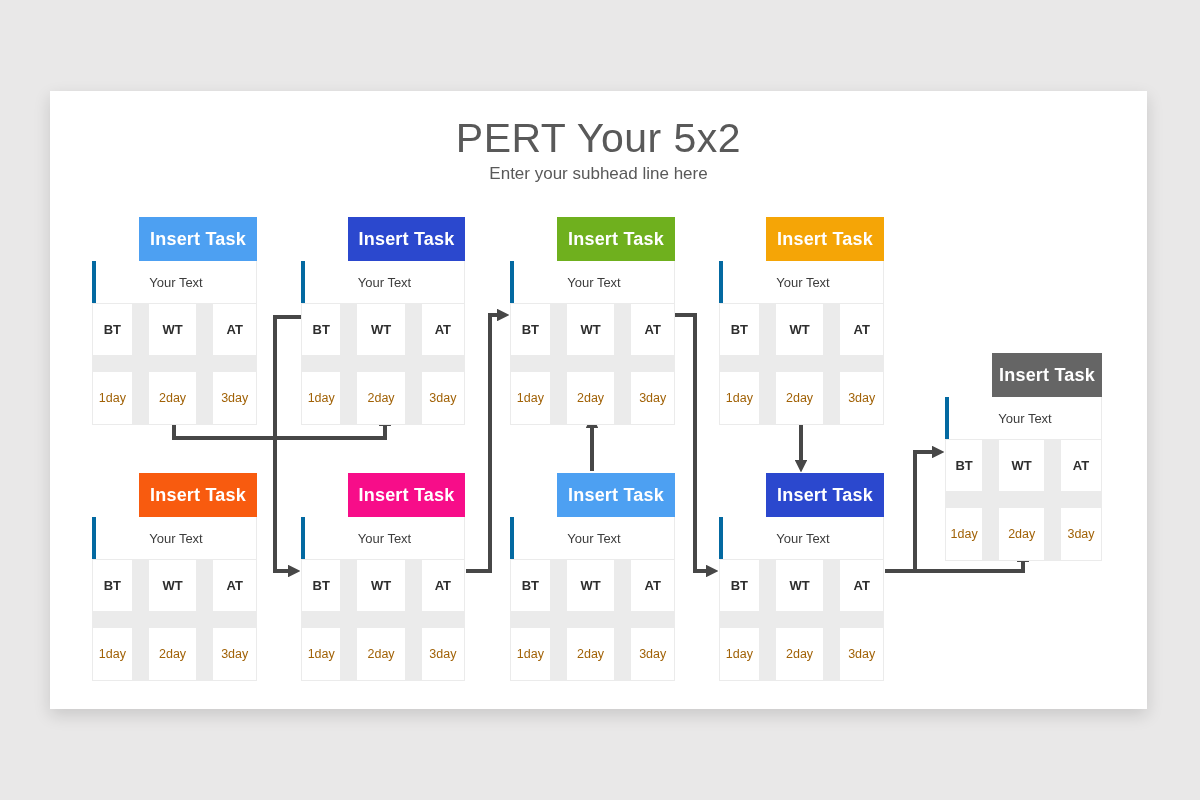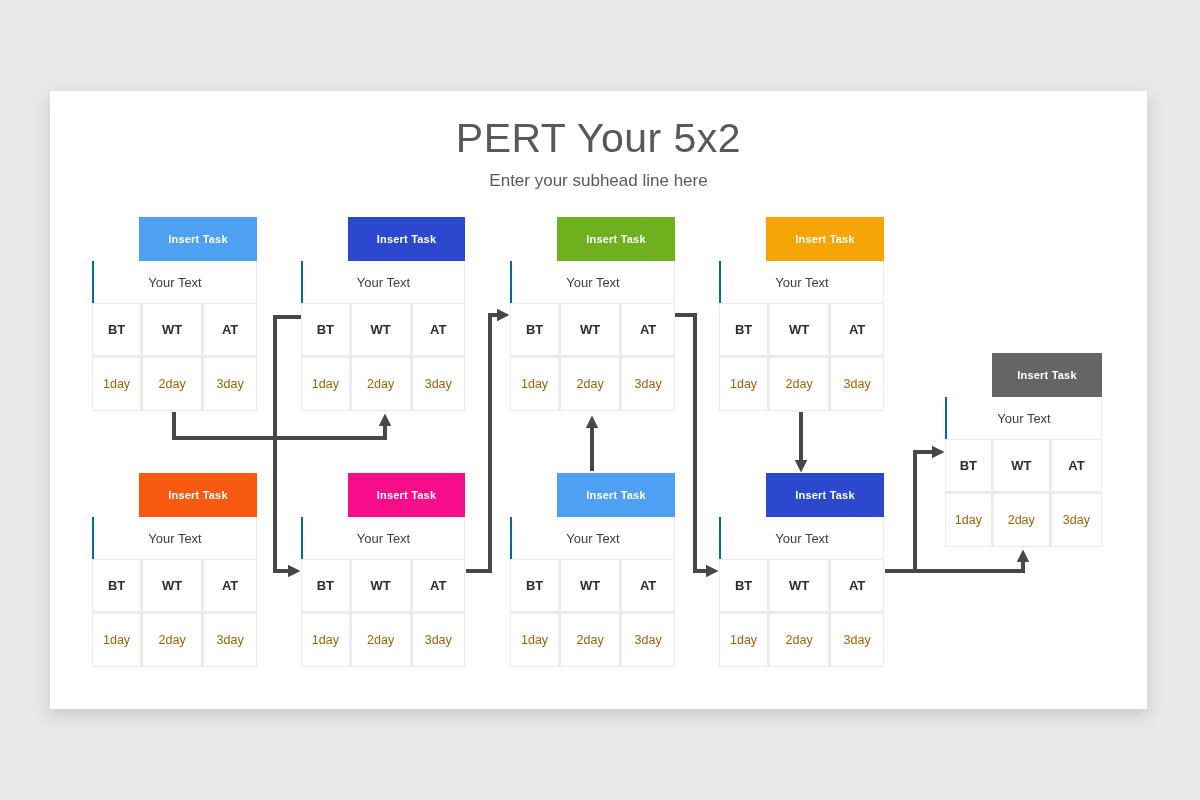--- a/index.html
+++ b/index.html
@@ -12,42 +12,42 @@
     position:absolute;left:50px;top:91px;width:1097px;height:618px;
     background:#ffffff;
     box-shadow:0 6px 16px rgba(0,0,0,0.14);
   }
   .deck-title{
     position:absolute;left:50px;top:115px;width:1097px;
     text-align:center;font-size:41px;font-weight:400;color:#595959;
     letter-spacing:0.5px;
   }
   .deck-subtitle{
-    position:absolute;left:50px;top:171px;width:1097px;
+    position:absolute;left:50px;top:164px;width:1097px;
     text-align:center;font-size:17px;font-weight:400;color:#595959;
   }
   .arrow-layer{
     position:absolute;left:0;top:0;width:1200px;height:800px;
     pointer-events:none;z-index:1;
   }
   .card{
     position:absolute;background:#ffffff;z-index:2;
   }
   .card-header{
     height:44px;display:flex;align-items:center;justify-content:center;
-    color:#ffffff;font-weight:bold;font-size:11px;letter-spacing:0.2px;margin-left:47px;
+    color:#ffffff;font-weight:bold;font-size:18px;letter-spacing:0.2px;margin-left:47px;
   }
   .card-body-text{
     height:42px;display:flex;align-items:center;justify-content:center;
     font-size:13px;color:#3d3d3d;
-    border-left:2px solid #0369a1;border-right:1px solid #ebebeb;
+    border-left:4px solid #0369a1;border-right:1px solid #ebebeb;
   }
   .card-grid{
     display:grid;grid-template-columns:30fr 37fr 33fr;
-    background:#ebebeb;gap:3px;padding:1px;
+    background:#ebebeb;gap:17px;padding:1px;
   }
   .cell{
     background:#ffffff;display:flex;align-items:center;justify-content:center;
   }
   .cell.metric{height:51px;font-weight:bold;font-size:13px;color:#2e2e2e;}
   .cell.duration{height:52px;font-size:12.5px;color:#a16207;}
 </style>
 </head>
 <body>
 

